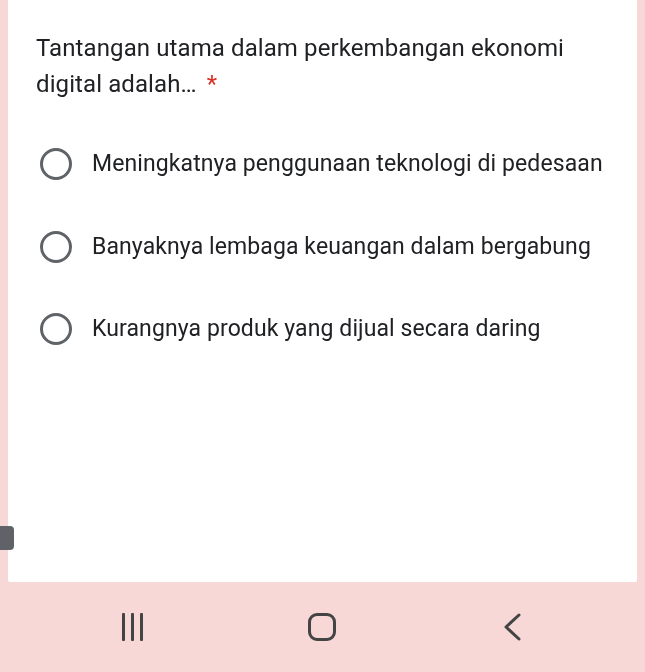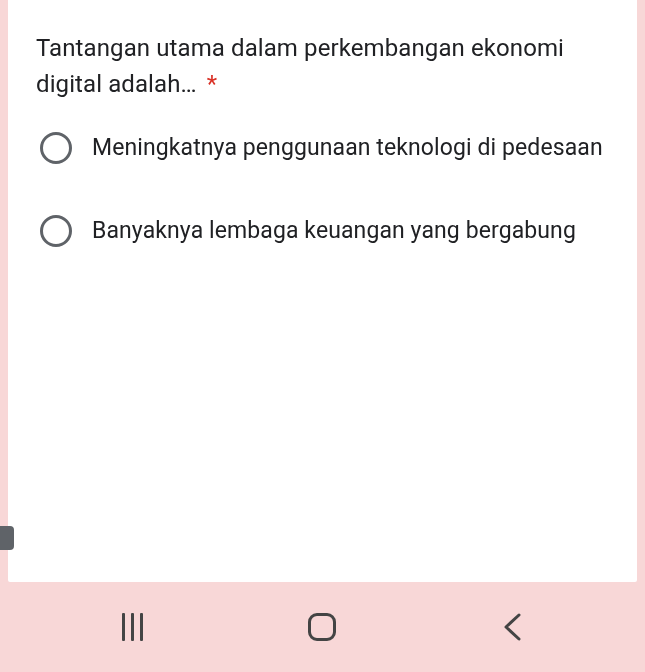--- a/index.html
+++ b/index.html
@@ -18,21 +18,21 @@
     .form-card {
       background: #ffffff;
       margin: 0 8px;
       padding: 30px 28px 20px 28px;
       min-height: 582px;
       border-radius: 0 0 2px 2px;
     }
     .question-row {
       display: flex;
       align-items: flex-start;
-      margin-bottom: 29px;
+      margin-bottom: 45px;
     }
     .question-text {
       font-size: 24px;
       color: #202124;
       line-height: 1.5;
       letter-spacing: 0.1px;
     }
     .required-mark {
       color: #d93025;
       font-size: 24px;
@@ -117,21 +117,25 @@
     </div>
   </div>
 
   <div class="options">
     <label class="option-row">
       <span class="radio-circle"></span>
       <span class="option-label">Meningkatnya penggunaan teknologi di pedesaan</span>
     </label>
     <label class="option-row">
       <span class="radio-circle"></span>
-      <span class="option-label">Banyaknya lembaga keuangan yang bergabung</span>
+      <span class="option-label">Banyaknya lembaga keuangan dalam bergabung</span>
+    </label>
+    <label class="option-row">
+      <span class="radio-circle"></span>
+      <span class="option-label">Kurangnya produk yang dijual secara daring</span>
     </label>
   </div>
 </div>
 
 <div class="side-tab"></div>
 
 <div class="nav-bar">
   <div class="nav-recent">
     <span class="nav-recent-bar"></span>
     <span class="nav-recent-bar"></span>

